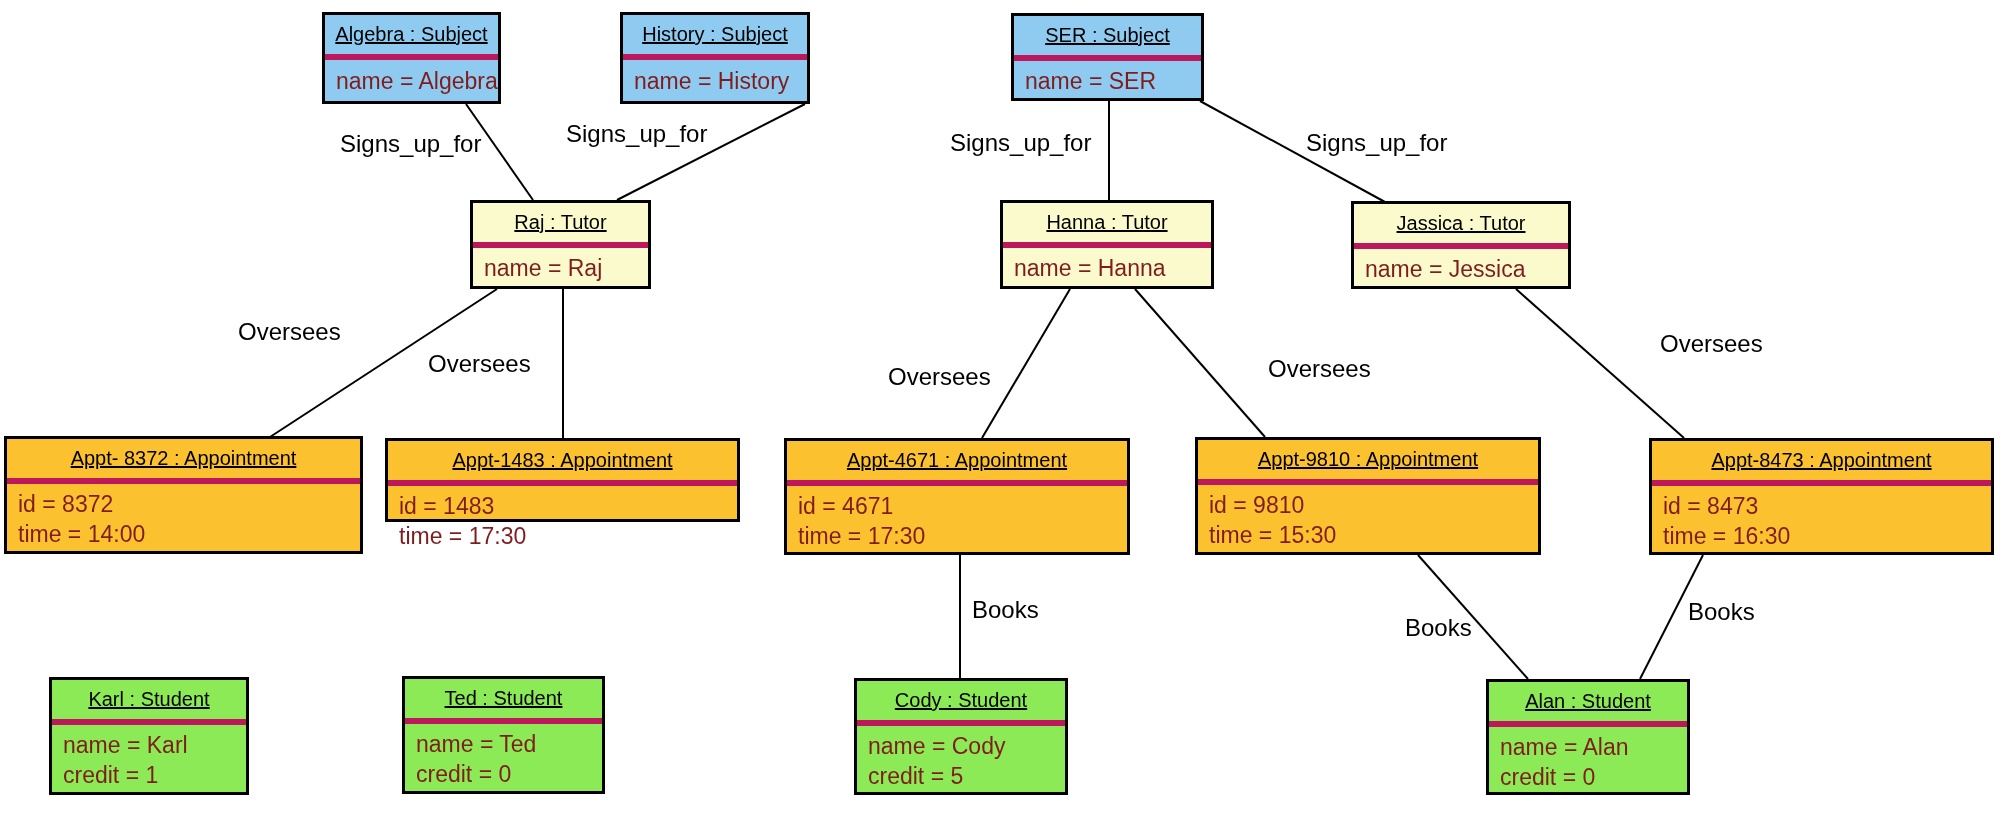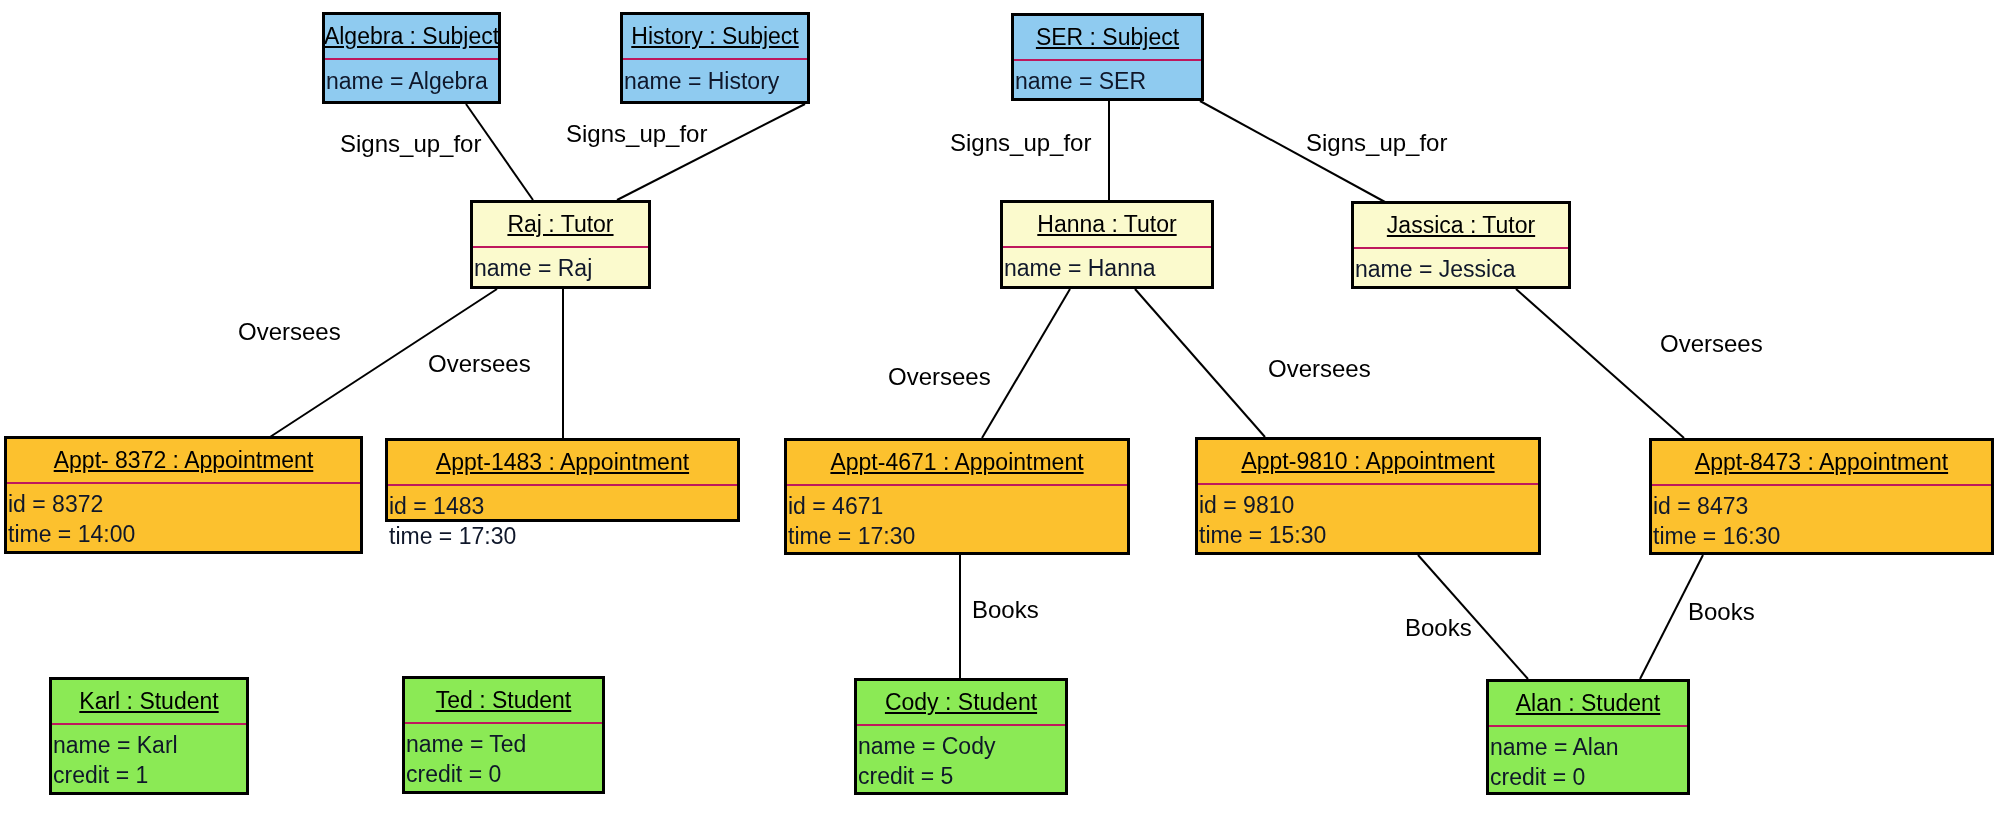--- a/index.html
+++ b/index.html
@@ -29,33 +29,33 @@
     display: flex;
     flex-direction: column;
   }
   .node-title {
     box-sizing: border-box;
     height: 45px;
     flex: 0 0 45px;
     display: flex;
     align-items: center;
     justify-content: center;
-    border-bottom: 2px solid #be185d;
-    font-size: 23px;
+    border-bottom: 6px solid #be185d;
+    font-size: 20px;
     color: #000000;
     text-decoration: underline;
     white-space: nowrap;
   }
   .node-body {
     box-sizing: border-box;
     flex: 1 1 auto;
-    padding: 5px 11px 4px 1px;
+    padding: 5px 11px 4px 11px;
     font-size: 23px;
     line-height: 30px;
-    color: #0f172a;
+    color: #7f1d1d;
     display: flex;
     flex-direction: column;
     justify-content: center;
     white-space: nowrap;
   }
   .subject     { background: var(--color-subject, #8FCBF0); }
   .tutor       { background: var(--color-tutor, #FBFACD); }
   .appointment { background: var(--color-appointment, #FCC12E); }
   .student     { background: var(--color-student, #8BEA55); }
   .edge-label {

